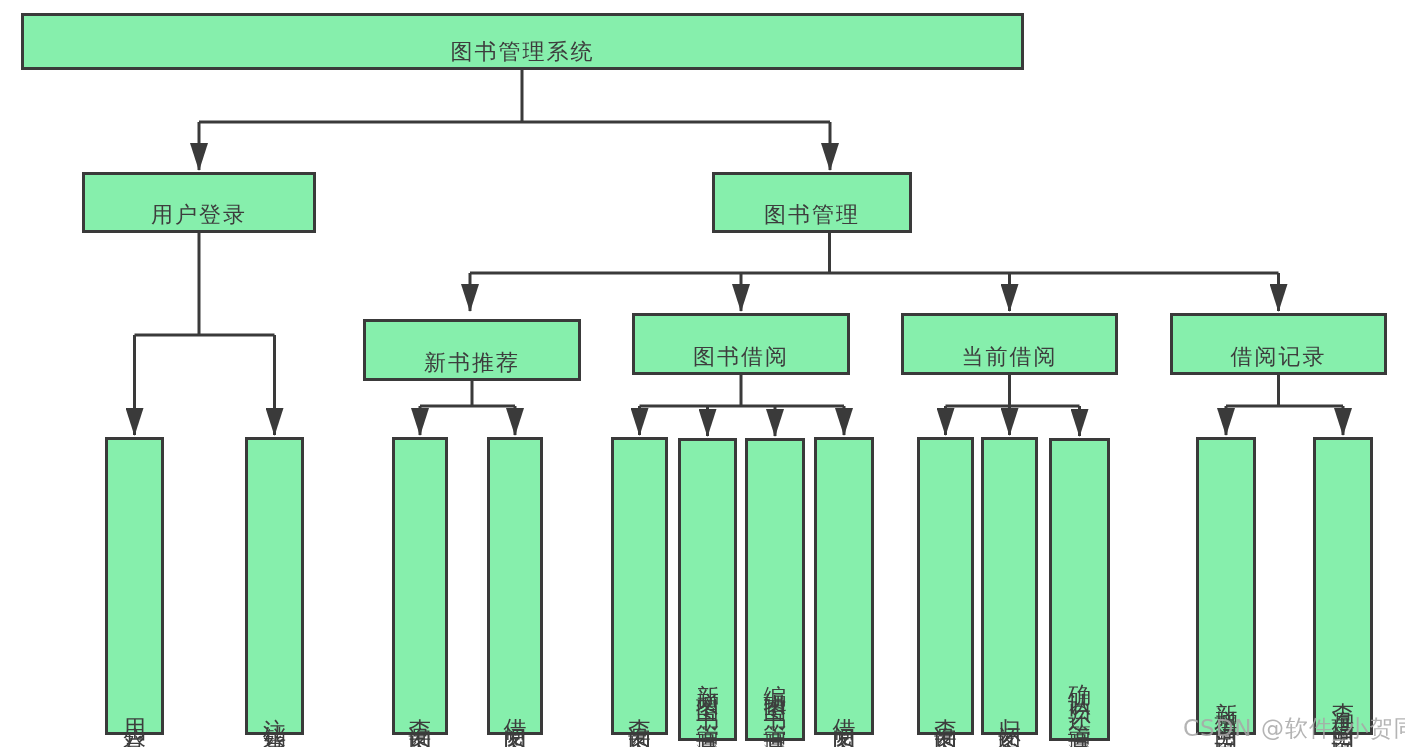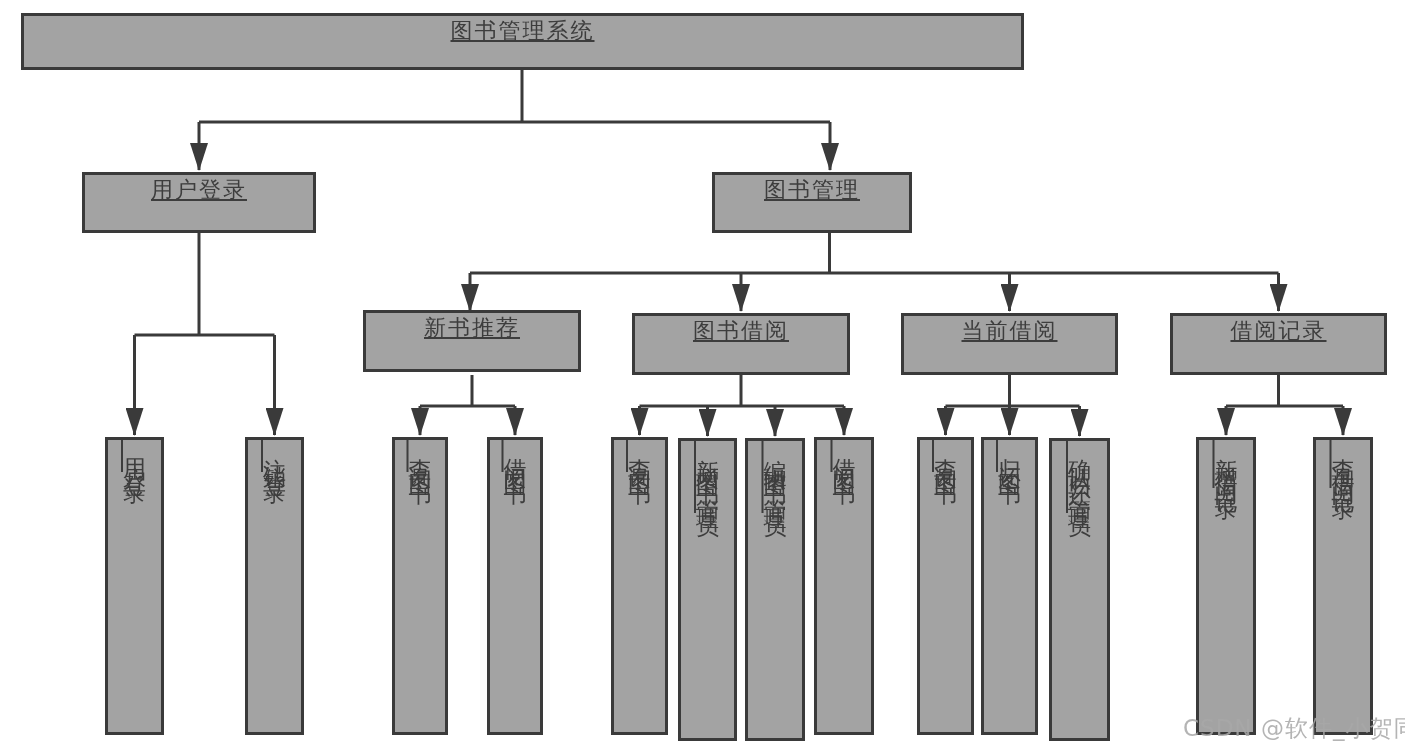--- a/index.html
+++ b/index.html
@@ -6,23 +6,23 @@
   .canvas{
     position:relative;width:1405px;height:747px;overflow:hidden;
     background:var(--background,#ffffff);
     font-family:"DejaVu Sans",sans-serif;color:var(--text,#3d3d3d);
   }
   .wires{position:absolute;left:0;top:0;width:1405px;height:747px;}
   .wires path{stroke:var(--line,#3a3a3a);stroke-width:3;fill:none;}
   .wires .arrow{marker-end:url(#arrowhead);}
   #arrowhead path{fill:var(--line,#3a3a3a);stroke:none;}
   .node{
-    position:absolute;box-sizing:border-box;background:#a3a3a3;
+    position:absolute;box-sizing:border-box;background:#86efac;
     border:3px solid var(--line,#3a3a3a);
-    display:flex;align-items:flex-start;justify-content:center;text-decoration:underline;
+    display:flex;align-items:flex-end;justify-content:center;
   }
   .node.h .lbl{font-size:22px;letter-spacing:2px;white-space:nowrap;}
   .node.v .lbl{
     writing-mode:vertical-rl;text-orientation:upright;
     font-size:23px;line-height:1;letter-spacing:8px;
   }
   .watermark{
     position:absolute;left:1183px;top:713px;z-index:6;
     font-size:23px;letter-spacing:1px;white-space:nowrap;
     color:var(--watermark,#a8a8a8);opacity:.85;
@@ -85,21 +85,21 @@
     <span class="lbl">图书管理系统</span>
   </div>
 
   <div class="node h" style="left:82px;top:172px;width:234px;height:61px">
     <span class="lbl">用户登录</span>
   </div>
   <div class="node h" style="left:712px;top:172px;width:200px;height:61px">
     <span class="lbl">图书管理</span>
   </div>
 
-  <div class="node h" style="left:363px;top:310px;width:218px;height:62px">
+  <div class="node h" style="left:363px;top:319px;width:218px;height:62px">
     <span class="lbl">新书推荐</span>
   </div>
   <div class="node h" style="left:901px;top:313px;width:217px;height:62px">
     <span class="lbl">当前借阅</span>
   </div>
   <div class="node h" style="left:632px;top:313px;width:218px;height:62px">
     <span class="lbl">图书借阅</span>
   </div>
   <div class="node h" style="left:1170px;top:313px;width:217px;height:62px">
     <span class="lbl">借阅记录</span>

